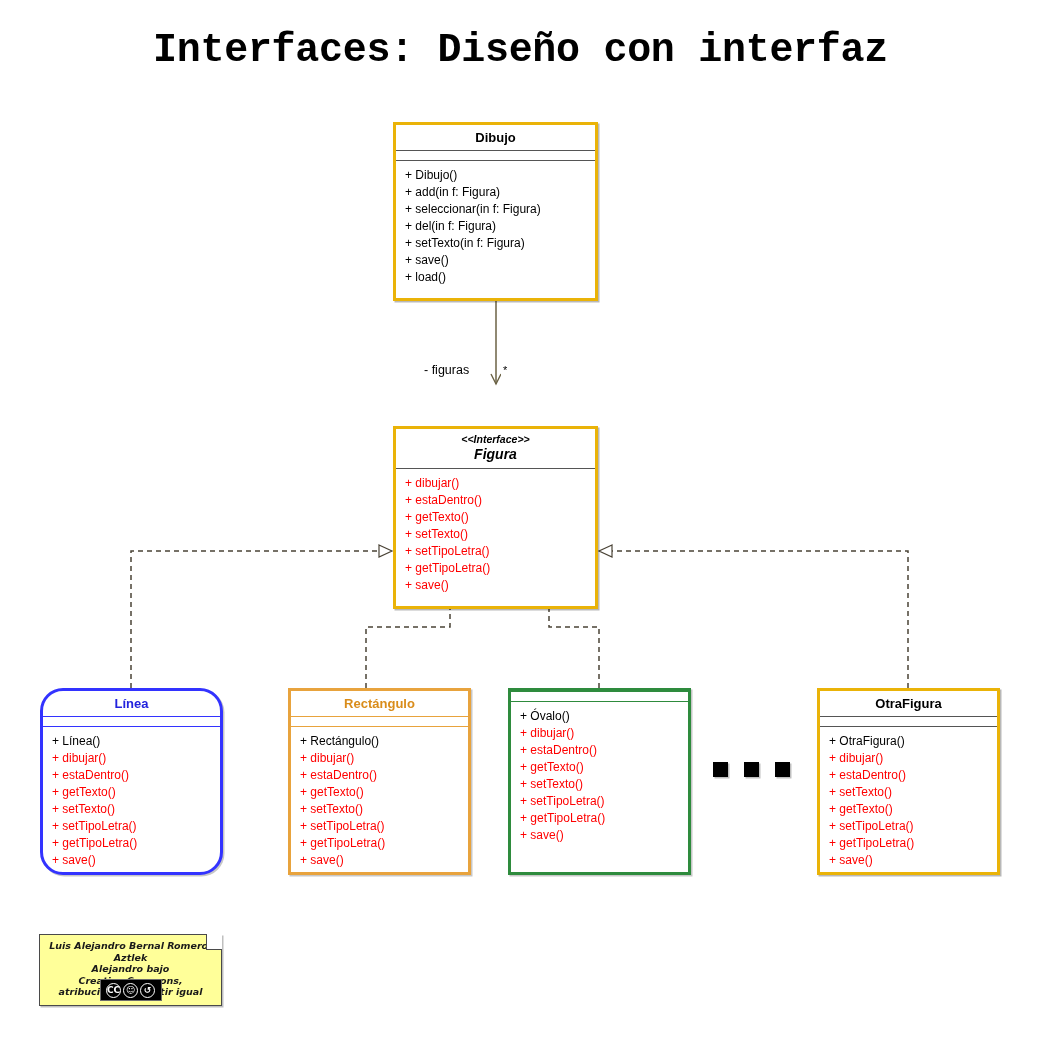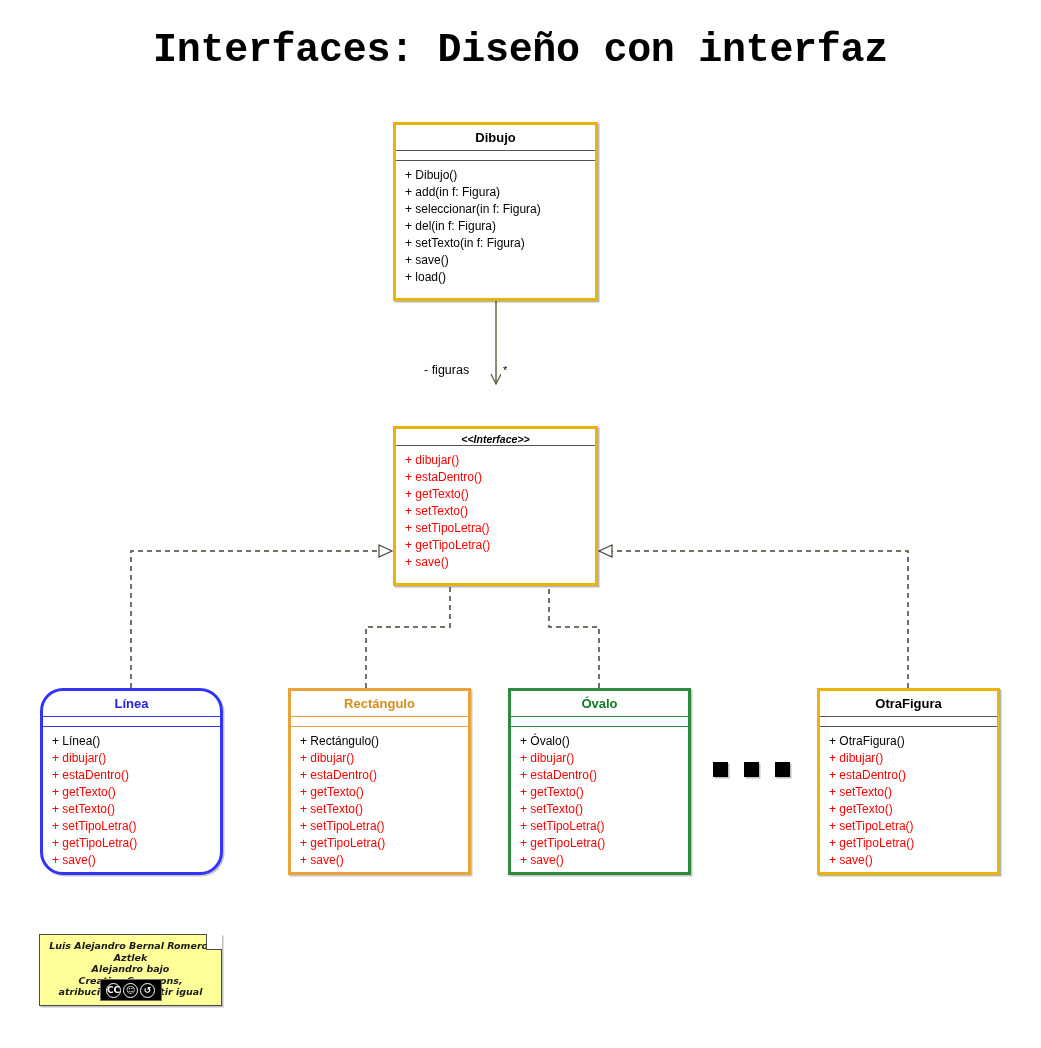--- a/index.html
+++ b/index.html
@@ -250,20 +250,21 @@
     <div class="m">+ seleccionar(in f: Figura)</div>
     <div class="m">+ del(in f: Figura)</div>
     <div class="m">+ setTexto(in f: Figura)</div>
     <div class="m">+ save()</div>
     <div class="m">+ load()</div>
   </div>
 </div>
 
 <div class="uml-class" id="class-figura" style="left:393px; top:394px; width:205px;margin-top:32px;">
   <div class="cls-stereo">&lt;&lt;Interface&gt;&gt;</div>
+  <div class="cls-name-iface">Figura</div>
   <div class="sep"></div>
   <div class="methods">
     <div class="m red">+ dibujar()</div>
     <div class="m red">+ estaDentro()</div>
     <div class="m red">+ getTexto()</div>
     <div class="m red">+ setTexto()</div>
     <div class="m red">+ setTipoLetra()</div>
     <div class="m red">+ getTipoLetra()</div>
     <div class="m red">+ save()</div>
   </div>
@@ -297,21 +298,20 @@
     <div class="m red">+ estaDentro()</div>
     <div class="m red">+ getTexto()</div>
     <div class="m red">+ setTexto()</div>
     <div class="m red">+ setTipoLetra()</div>
     <div class="m red">+ getTipoLetra()</div>
     <div class="m red">+ save()</div>
   </div>
 </div>
 
 <div class="uml-class green" id="class-ovalo" style="left:508px; top:688px; width:183px; height:187px;">
-  <div class="cls-name">Óvalo</div>
   <div class="sep"></div>
   <div class="attr-compartment"></div>
   <div class="sep"></div>
   <div class="methods">
     <div class="m">+ Óvalo()</div>
     <div class="m red">+ dibujar()</div>
     <div class="m red">+ estaDentro()</div>
     <div class="m red">+ getTexto()</div>
     <div class="m red">+ setTexto()</div>
     <div class="m red">+ setTipoLetra()</div>

